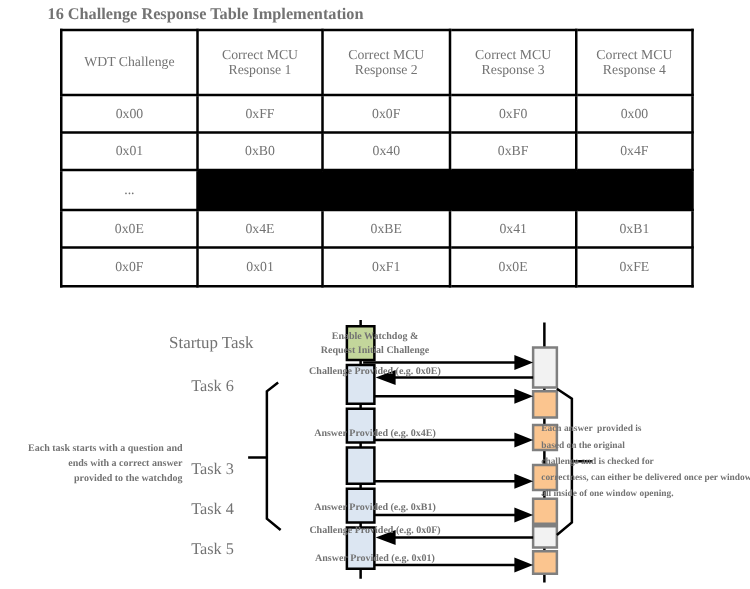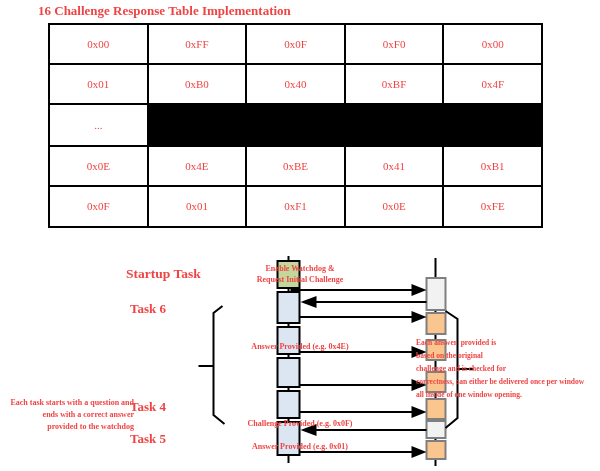--- a/index.html
+++ b/index.html
@@ -1,67 +1,78 @@
 <!DOCTYPE html>
 <html><head>
 <meta charset="utf-8">
 <style>
   html,body{margin:0;padding:0;background:#fff;}
   #page{position:relative;width:600px;height:471px;background:#ffffff;overflow:hidden;
-        font-family:"Liberation Serif","DejaVu Serif",serif;color:#ef4444;}
+        font-family:"Liberation Serif","DejaVu Serif",serif;color:#737373;}
   .abs{position:absolute;}
   #doc-title{left:38px;top:3px;font-size:13px;font-weight:bold;}
 
   
   #crt-wrap{left:48px;top:23px;}
   table.crt{border-collapse:collapse;table-layout:fixed;width:495px;height:205px;}
   table.crt th,table.crt td{border:2px solid #000;text-align:center;vertical-align:middle;
         font-size:11px;font-weight:normal;padding:0;white-space:pre-line;}
   table.crt td.redacted{background:#000;}
   .c0{width:107px}.c1{width:98px}.c2{width:100px}.c3{width:99px}.c4{width:91px}
   tr.hdr{height:52px}tr.r0{height:30px}tr.r1{height:30px}tr.r2{height:32px}tr.r3{height:30px}tr.r4{height:31px}
 
   
   #diagram-svg{left:0;top:0;}
 
   
-  .task-label{font-weight:bold;font-size:13px;text-align:left;width:80px;}
+  .task-label{font-weight:normal;font-size:13px;text-align:center;width:80px;}
   #lbl-startup{left:126px;top:266px;width:86px;font-size:13.5px;}
   #lbl-t1{left:130px;top:301px;}
   #lbl-t2{left:130px;top:334px;}
   #lbl-t3{left:130px;top:367px;}
   #lbl-t4{left:130px;top:399px;}
   #lbl-t5{left:130px;top:431px;}
 
   .msg{left:237px;width:126px;text-align:center;font-size:8px;font-weight:bold;
        line-height:10px;white-space:pre-line;font-family:Liberation Serif, serif;}
   #msg0{top:263px;line-height:11px;}
   #msg1{top:292px;}
   #msg2{top:306px;margin-top:36px;}
   #msg3{top:341px;}
   #msg4{top:374px;}
   #msg5{top:401px;}
   #msg6{top:419px;}
   #msg7{top:442px;}
 
-  #left-note{left:0;top:353px;width:134px;text-align:right;font-size:8px;font-weight:bold;
-       line-height:12px;white-space:pre-line;margin-top:44px;}
-  #right-note{left:416px;top:336px;text-align:left;font-size:7.5px;font-weight:bold;
+  #left-note{left:12px;top:353px;width:134px;text-align:right;font-size:8px;font-weight:bold;
+       line-height:12px;white-space:pre-line;}
+  #right-note{left:433px;top:336px;text-align:left;font-size:7.5px;font-weight:bold;
        line-height:13px;white-space:pre;}
 </style>
 </head>
 <body>
 
 <div id="page">
 
   <div id="doc-title" class="abs">16 Challenge Response Table Implementation</div>
 
   <div id="crt-wrap" class="abs">
     <table class="crt">
       <tbody>
+          <tr class="hdr">
+        <th class="c0">WDT Challenge</th>
+        <th class="c1">Correct MCU
+Response 1</th>
+        <th class="c2">Correct MCU
+Response 2</th>
+        <th class="c3">Correct MCU
+Response 3</th>
+        <th class="c4">Correct MCU
+Response 4</th>
+      </tr>
       <tr class="r0">
         <td>0x00</td>
         <td>0xFF</td>
         <td>0x0F</td>
         <td>0xF0</td>
         <td>0x00</td>
       </tr>
       <tr class="r1">
         <td>0x01</td>
         <td>0xB0</td>
@@ -139,26 +150,29 @@
     <g stroke="#000" stroke-width="2" fill="none">
       <path d="M158,306 L149,313 L149,415 L160,424"></path>
       <line x1="134" y1="366" x2="149" y2="366"></line>
       <path d="M381,311 L393,319 L393,418 L381,428"></path>
       <line x1="393" y1="369" x2="409" y2="369"></line>
     </g>
   </svg>
 
   <div id="lbl-startup" class="abs task-label">Startup Task</div>
   <div id="lbl-t1" class="abs task-label">Task 6</div>
+  <div id="lbl-t3" class="abs task-label">Task 3</div>
   <div id="lbl-t4" class="abs task-label">Task 4</div>
   <div id="lbl-t5" class="abs task-label">Task 5</div>
 
   <div id="msg0" class="abs msg">Enable Watchdog &amp;
 Request Initial Challenge</div>
+  <div id="msg1" class="abs msg">Challenge Provided (e.g. 0x0E)</div>
   <div id="msg2" class="abs msg">Answer Provided (e.g. 0x4E)</div>
+  <div id="msg5" class="abs msg">Answer Provided (e.g. 0xB1)</div>
   <div id="msg6" class="abs msg">Challenge Provided (e.g. 0x0F)</div>
   <div id="msg7" class="abs msg">Answer Provided (e.g. 0x01)</div>
 
   <div id="left-note" class="abs">Each task starts with a question and
 ends  with a correct answer
 provided to the watchdog</div>
   <div id="right-note" class="abs">Each answer  provided is
 based on the original
 challenge and is checked for
 correctness, can either be delivered once per window

